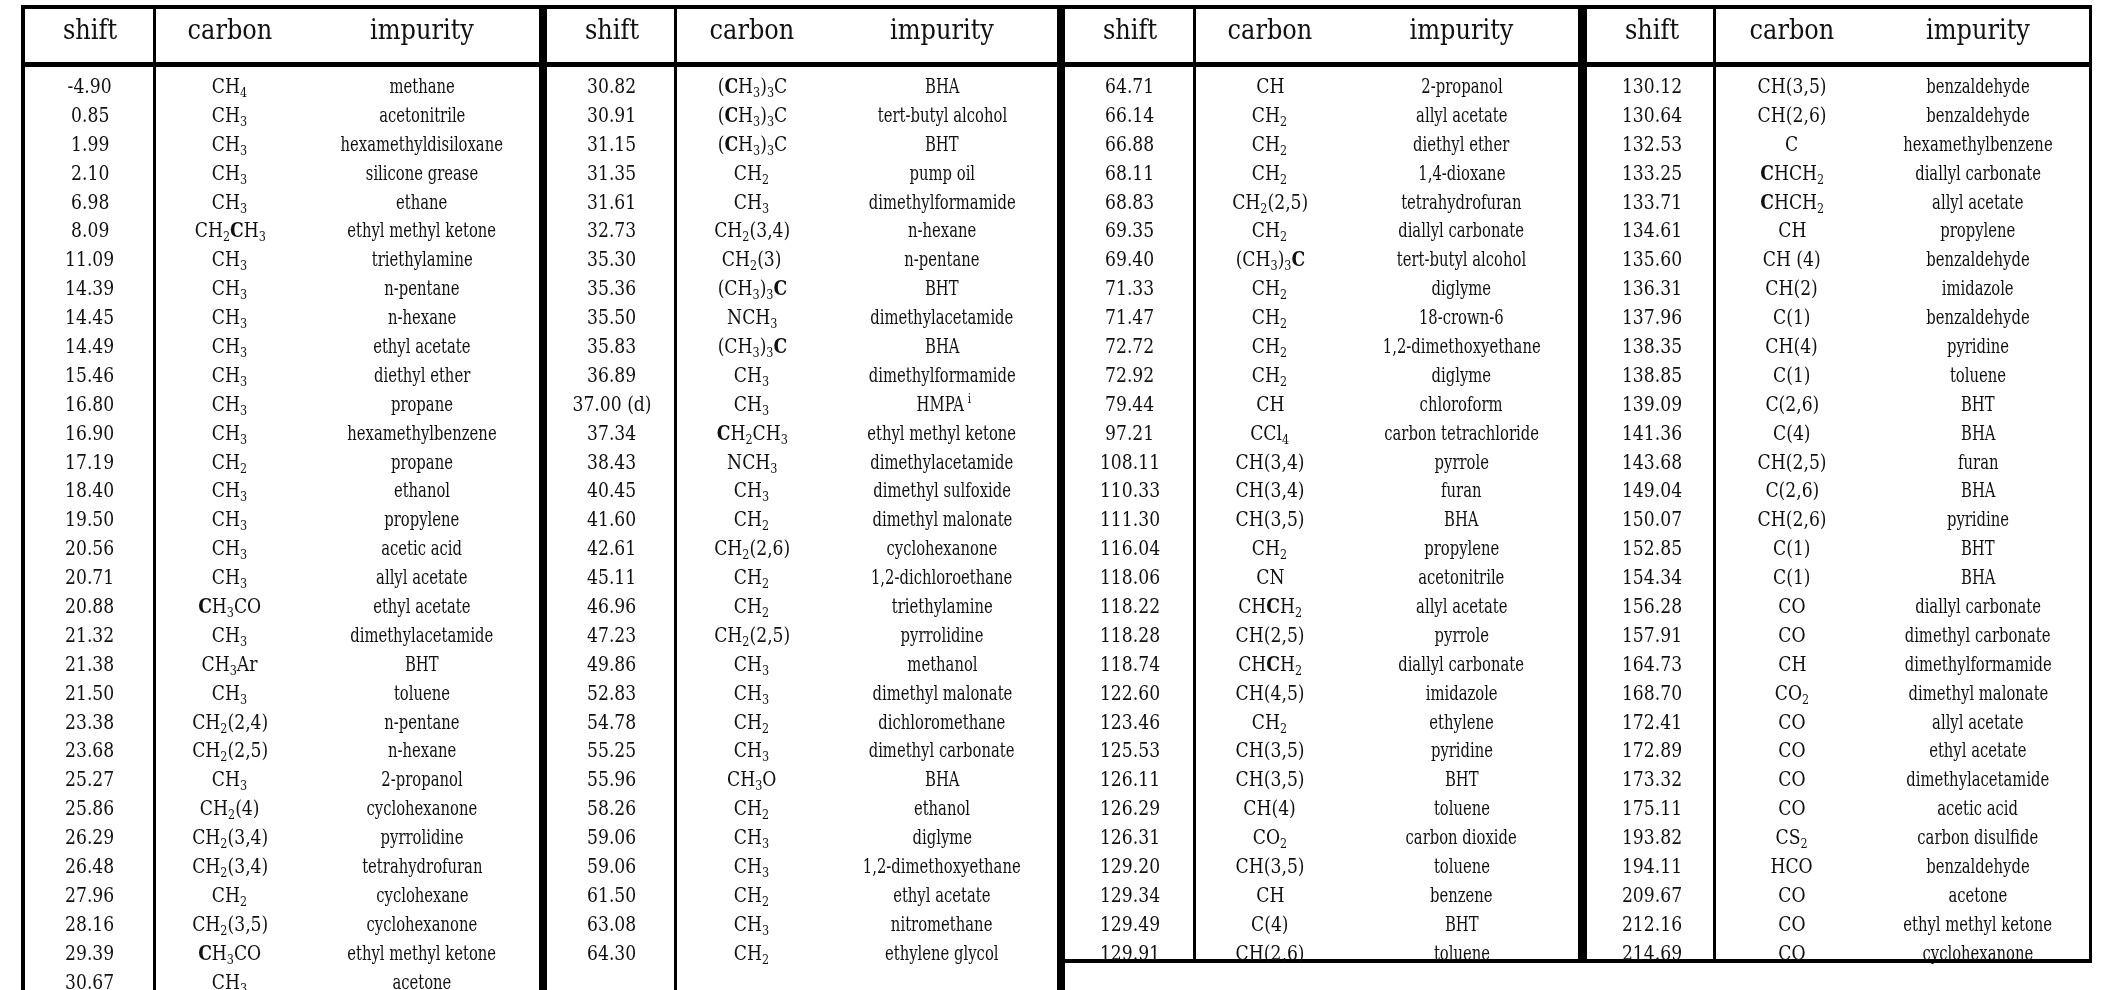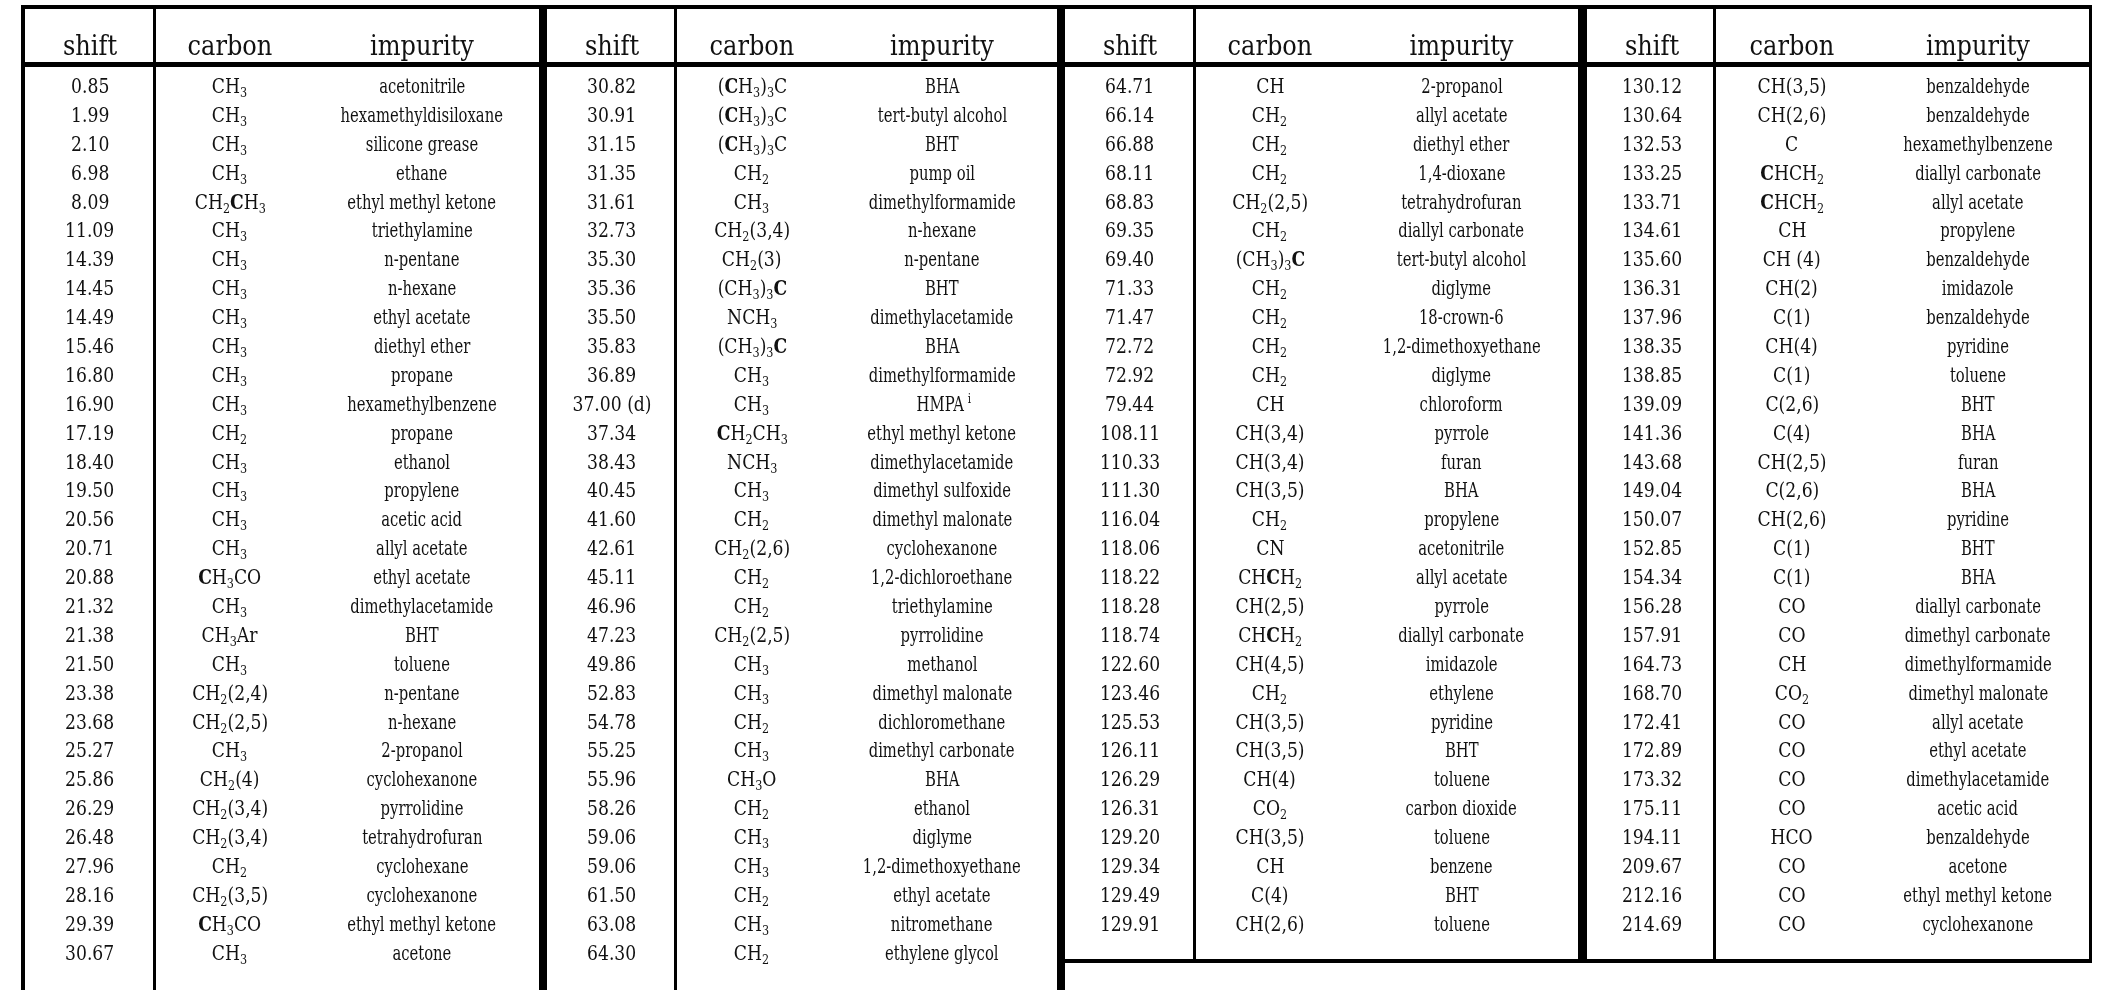--- a/index.html
+++ b/index.html
@@ -8,21 +8,21 @@
     font-family: "DejaVu Serif", "Liberation Serif", serif;
     color: #111;
   }
   .group {
     position: absolute; top: 5px;
     border-top: 4px solid #000;
     box-sizing: border-box;
   }
   .group .hdr {
     display: flex; height: 53px; border-bottom: 5px solid #000;
-    font-size: 28px; align-items: flex-end;
+    font-size: 28px; align-items: flex-start;
   }
   .group .hdr div { text-align: center; padding-top: 4px; transform: scaleX(0.86); }
   .col-shift { width: 130px; box-sizing: border-box; text-align: center; }
   .col-carbon { width: 150px; box-sizing: border-box; text-align: center; }
   .col-imp { flex: 1; text-align: center; }
   .rows { padding-top: 5px; }
   .row {
     display: flex; height: 28.9px; line-height: 28.9px; font-size: 20px;
     white-space: nowrap;
   }
@@ -40,20 +40,25 @@
 <body>
 
 <div class="group" style="left:21px; width:520px; height:990px; border-left:4px solid #000; border-right:2px solid #000;">
   <div class="hdr">
     <div class="col-shift">shift</div>
     <div class="col-carbon">carbon</div>
     <div class="col-imp">impurity</div>
   </div>
   <div class="rows">
       <div class="row">
+        <div class="col-shift"><span>-4.90</span></div>
+        <div class="col-carbon"><span class="wrap"><span>CH</span><sub>4</sub></span></div>
+        <div class="col-imp"><span><span>methane</span></span></div>
+      </div>
+      <div class="row">
         <div class="col-shift"><span>0.85</span></div>
         <div class="col-carbon"><span class="wrap"><span>CH</span><sub>3</sub></span></div>
         <div class="col-imp"><span><span>acetonitrile</span></span></div>
       </div>
       <div class="row">
         <div class="col-shift"><span>1.99</span></div>
         <div class="col-carbon"><span class="wrap"><span>CH</span><sub>3</sub></span></div>
         <div class="col-imp"><span><span>hexamethyldisiloxane</span></span></div>
       </div>
       <div class="row">
@@ -430,20 +435,25 @@
         <div class="col-shift"><span>72.92</span></div>
         <div class="col-carbon"><span class="wrap"><span>CH</span><sub>2</sub></span></div>
         <div class="col-imp"><span><span>diglyme</span></span></div>
       </div>
       <div class="row">
         <div class="col-shift"><span>79.44</span></div>
         <div class="col-carbon"><span class="wrap"><span>CH</span></span></div>
         <div class="col-imp"><span><span>chloroform</span></span></div>
       </div>
       <div class="row">
+        <div class="col-shift"><span>97.21</span></div>
+        <div class="col-carbon"><span class="wrap"><span>CCl</span><sub>4</sub></span></div>
+        <div class="col-imp"><span><span>carbon tetrachloride</span></span></div>
+      </div>
+      <div class="row">
         <div class="col-shift"><span>108.11</span></div>
         <div class="col-carbon"><span class="wrap"><span>CH(3,4)</span></span></div>
         <div class="col-imp"><span><span>pyrrole</span></span></div>
       </div>
       <div class="row">
         <div class="col-shift"><span>110.33</span></div>
         <div class="col-carbon"><span class="wrap"><span>CH(3,4)</span></span></div>
         <div class="col-imp"><span><span>furan</span></span></div>
       </div>
       <div class="row">
@@ -658,20 +668,25 @@
       </div>
       <div class="row">
         <div class="col-shift"><span>173.32</span></div>
         <div class="col-carbon"><span class="wrap"><span>CO</span></span></div>
         <div class="col-imp"><span><span>dimethylacetamide</span></span></div>
       </div>
       <div class="row">
         <div class="col-shift"><span>175.11</span></div>
         <div class="col-carbon"><span class="wrap"><span>CO</span></span></div>
         <div class="col-imp"><span><span>acetic acid</span></span></div>
+      </div>
+      <div class="row">
+        <div class="col-shift"><span>193.82</span></div>
+        <div class="col-carbon"><span class="wrap"><span>CS</span><sub>2</sub></span></div>
+        <div class="col-imp"><span><span>carbon disulfide</span></span></div>
       </div>
       <div class="row">
         <div class="col-shift"><span>194.11</span></div>
         <div class="col-carbon"><span class="wrap"><span>HCO</span></span></div>
         <div class="col-imp"><span><span>benzaldehyde</span></span></div>
       </div>
       <div class="row">
         <div class="col-shift"><span>209.67</span></div>
         <div class="col-carbon"><span class="wrap"><span>CO</span></span></div>
         <div class="col-imp"><span><span>acetone</span></span></div>

